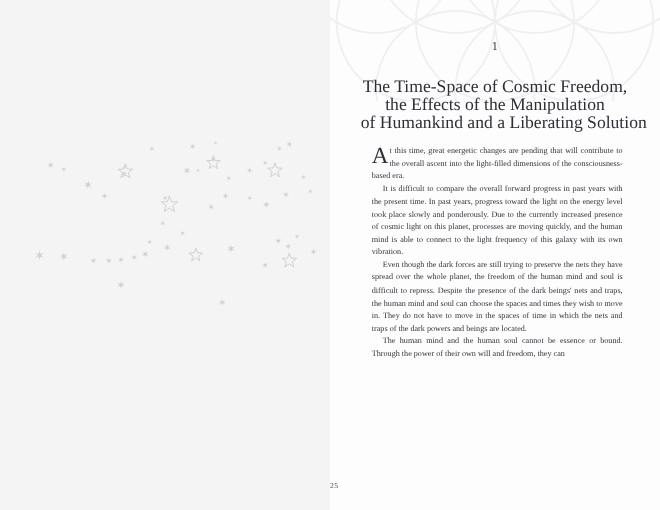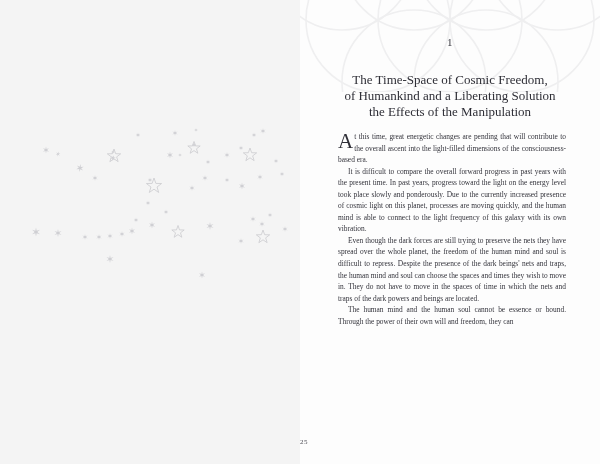--- a/index.html
+++ b/index.html
@@ -63,21 +63,21 @@
     font-size: 11px;
     color: #3a3a42;
     letter-spacing: 0.5px;
   }
   .chapter-title {
     position: absolute;
     top: 72px;
     left: 28px;
     width: 244px;
     text-align: center;
-    font-size: 13px;
+    font-size: 16px;
     line-height: 16.2px;
     color: #2e2e36;
   }
   .chapter-title .tline {
     display: block;
     white-space: nowrap;
   }
   .body-text {
     position: absolute;
     top: 131px;
@@ -189,22 +189,22 @@
         <circle cx="186" cy="140" r="72"></circle>
         <circle cx="42" cy="16" r="72"></circle>
         <circle cx="258" cy="16" r="72"></circle>
       </g>
     </svg>
 
     <div class="chapter-number">1</div>
 
     <div class="chapter-title">
       <span class="tline">The Time-Space of Cosmic Freedom,</span>
+      <span class="tline">the Effects of the Manipulation</span>
       <span class="tline">of Humankind and a Liberating Solution</span>
-      <span class="tline">the Effects of the Manipulation</span>
     </div>
 
     <div class="body-text">
       <p class="first">
         <span class="dropcap">A</span><span>t this time, great energetic changes are pending that will contribute to the overall ascent into the light-filled dimensions of the consciousness-based era.</span>
       </p>
       <p><span>It is difficult to compare the overall forward progress in past years with the present time. In past years, progress toward the light on the energy level took place slowly and ponderously. Due to the currently increased presence of cosmic light on this planet, processes are moving quickly, and the human mind is able to connect to the light frequency of this galaxy with its own vibration.</span></p>
       <p><span>Even though the dark forces are still trying to preserve the nets they have spread over the whole planet, the freedom of the human mind and soul is difficult to repress. Despite the presence of the dark beings' nets and traps, the human mind and soul can choose the spaces and times they wish to move in. They do not have to move in the spaces of time in which the nets and traps of the dark powers and beings are located.</span></p>
       <p><span>The human mind and the human soul cannot be essence or bound. Through the power of their own will and freedom, they can</span></p>
     </div>

